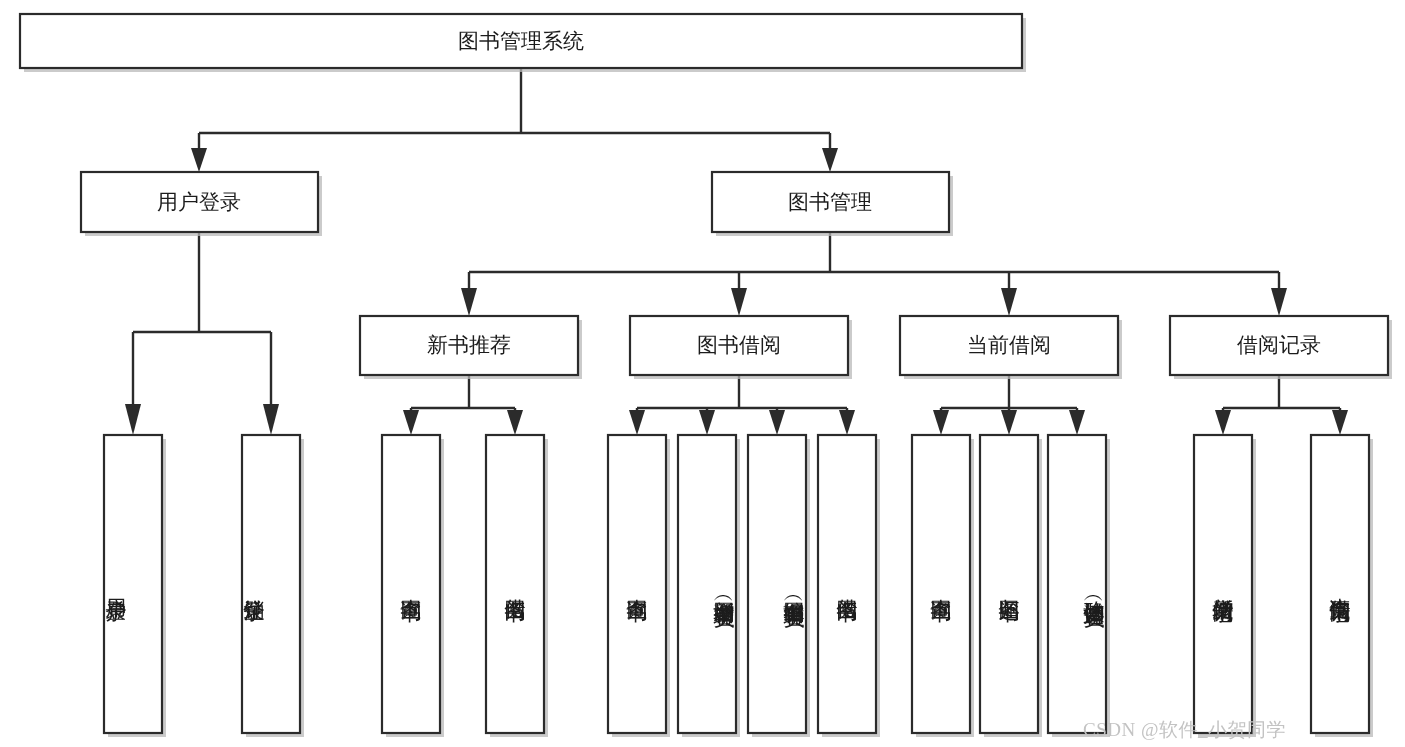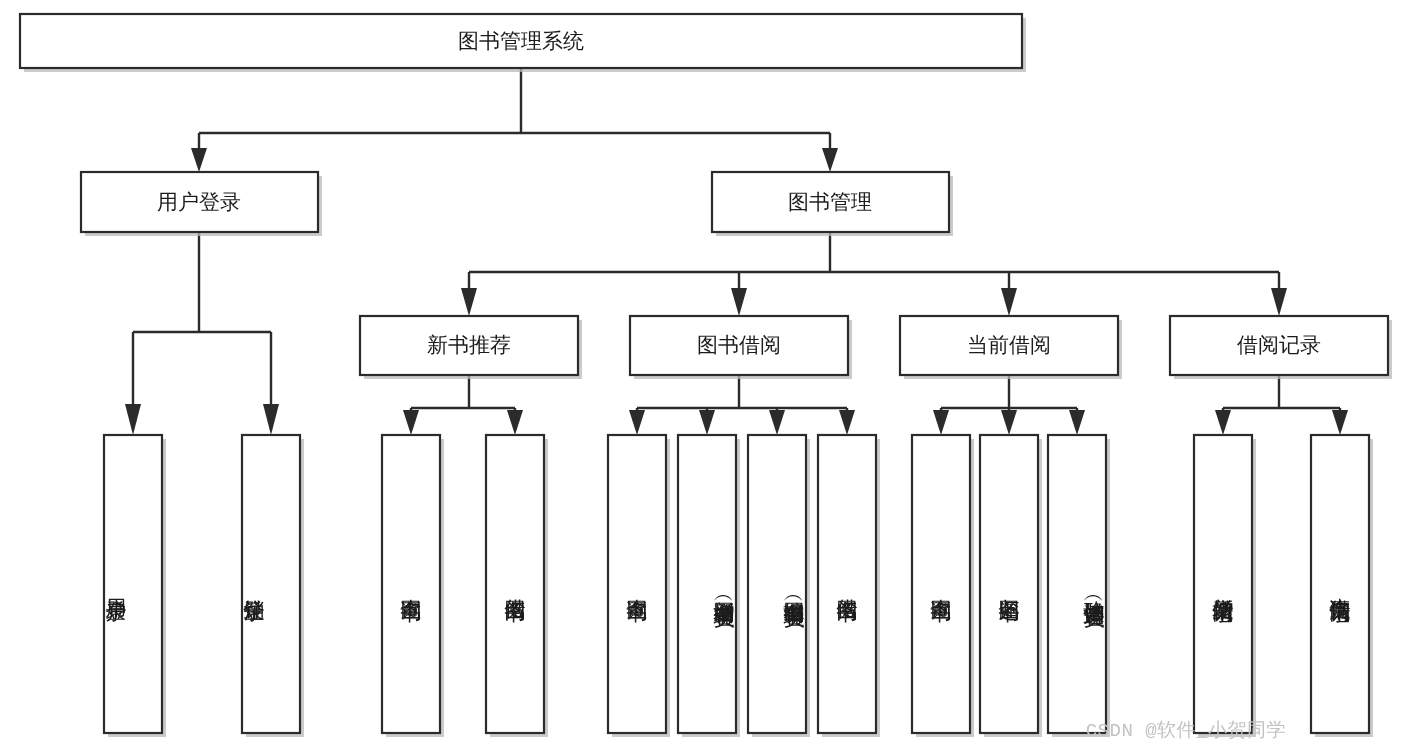--- a/index.html
+++ b/index.html
@@ -63,21 +63,21 @@
     text-orientation: upright;
     letter-spacing: 1px;
     white-space: nowrap;
     text-align: start;
     user-select: none;
   }
   .watermark {
     position: absolute;
     right: 10px;
     bottom: 4px;
-    font-family: Liberation Mono, monospace;
+    font-family: Liberation Serif, serif;
     font-size: 19px;
     color: #c3c3c3;
     letter-spacing: 0.5px;
     white-space: nowrap;
   }
 </style>
 </head>
 <body>
 
 <div id="diagram-root">

